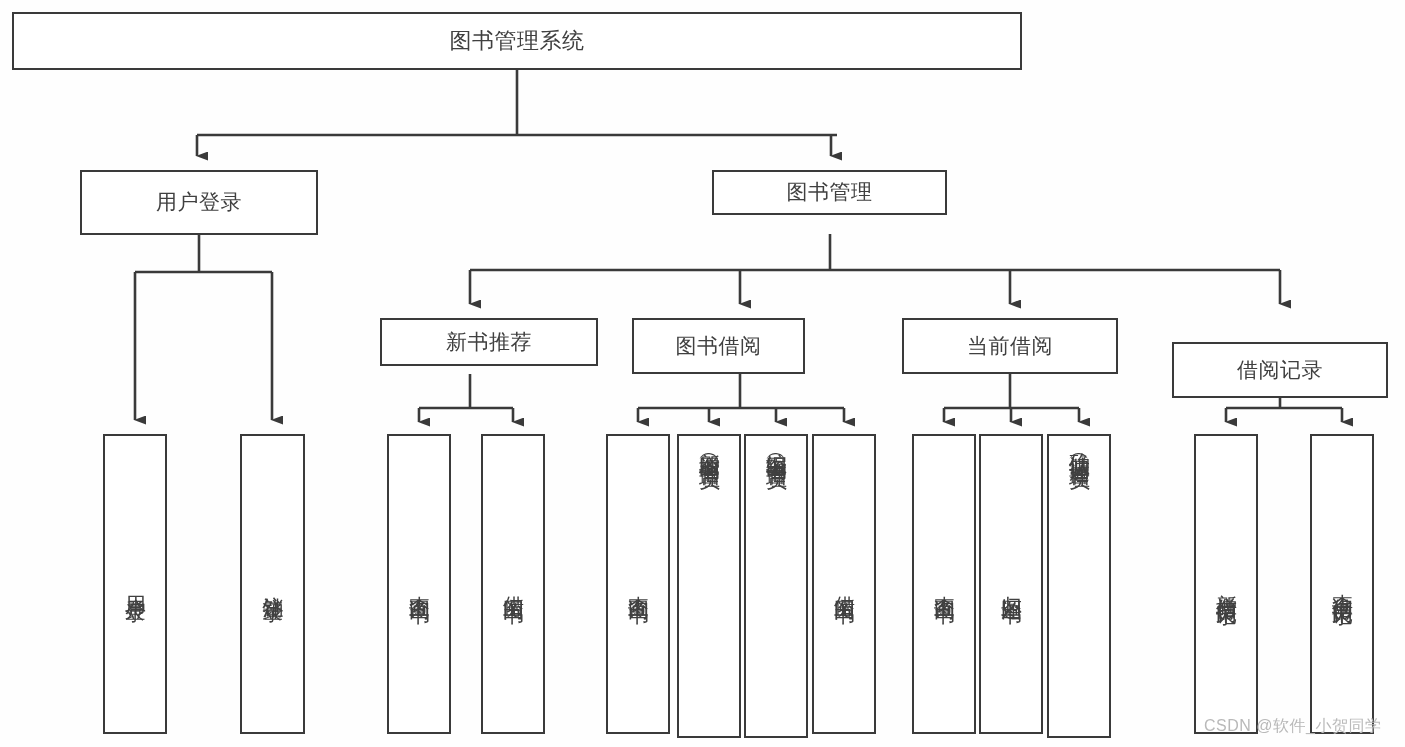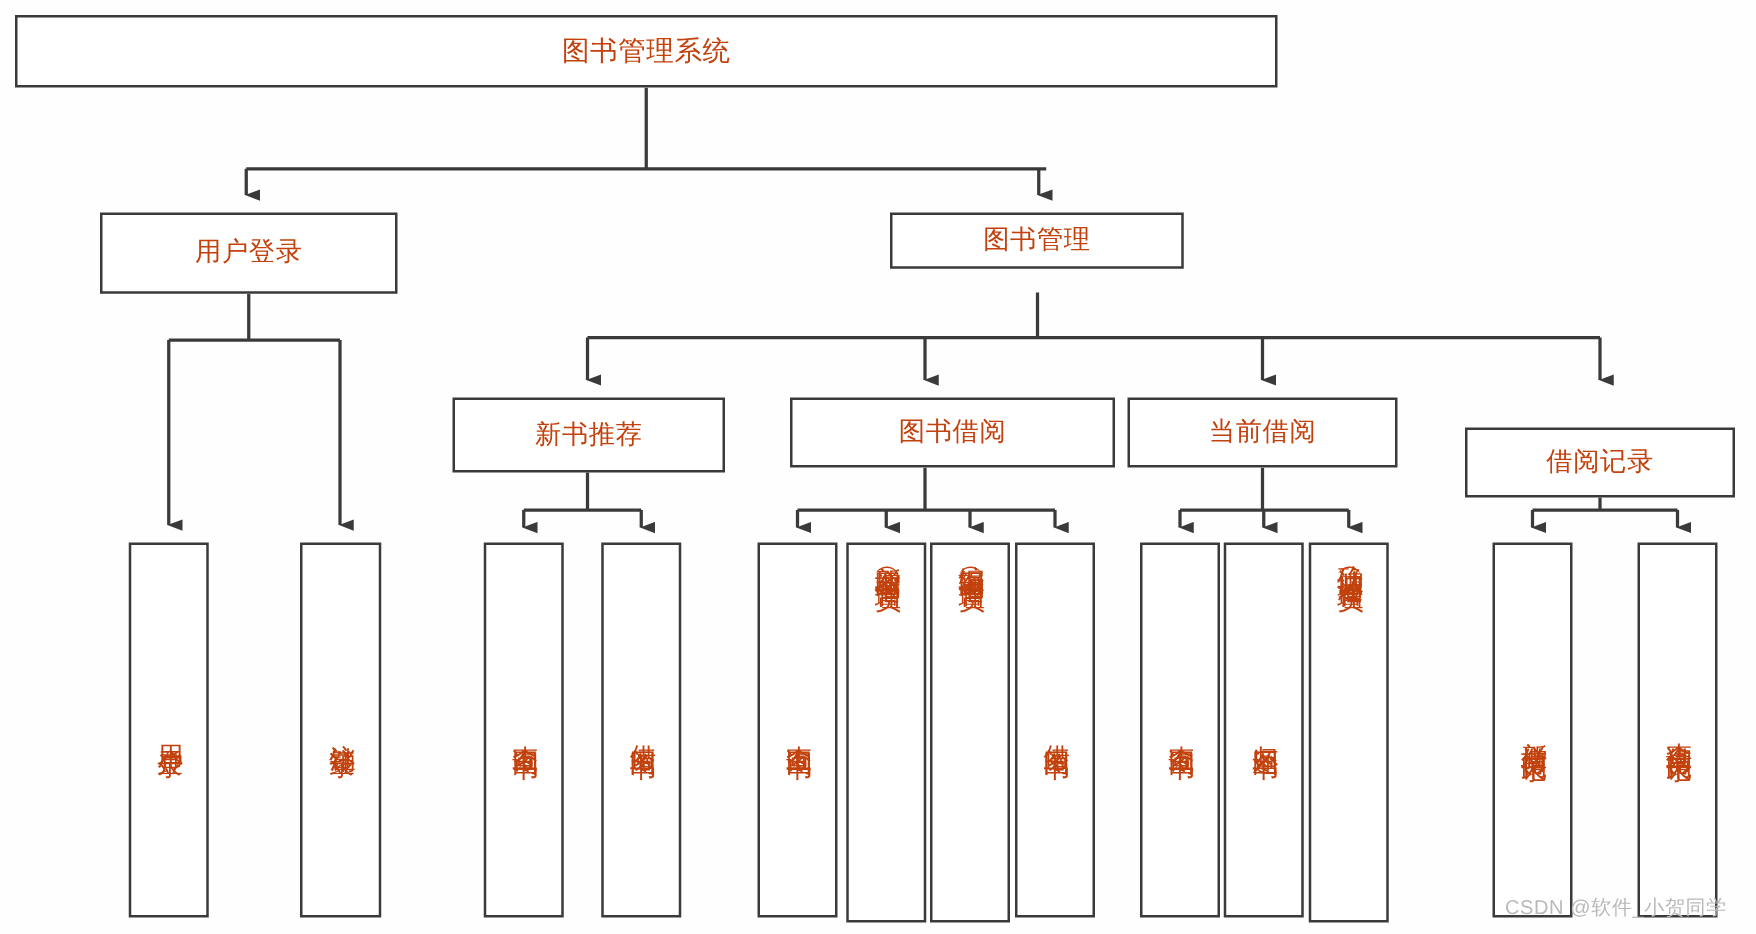--- a/index.html
+++ b/index.html
@@ -31,21 +31,21 @@
     position: absolute;
     box-sizing: border-box;
     background: #ffffff;
     border: 2.5px solid #3a3a3a;
     display: flex;
     align-items: center;
     justify-content: center;
     overflow: hidden;
   }
   .node-label {
-    color: #c2410c;
+    color: #404040;
     line-height: 1.18;
     text-align: center;
     white-space: nowrap;
   }
   .node.horizontal .node-label {
     font-size: 21px;
     letter-spacing: 0.5px;
   }
   .node.root {
     border-width: 2.5px;
@@ -140,24 +140,24 @@
     <span class="node-label">图书管理系统</span>
   </div>
 
   <div class="node horizontal" style="left:80px; top:170px; width:238px; height:65px;">
     <span class="node-label">用户登录</span>
   </div>
   <div class="node horizontal" style="left:712px; top:170px; width:235px; height:45px;">
     <span class="node-label">图书管理</span>
   </div>
 
-  <div class="node horizontal" style="left:362px; top:318px; width:218px; height:60px;">
+  <div class="node horizontal" style="left:380px; top:318px; width:218px; height:48px;">
     <span class="node-label">新书推荐</span>
   </div>
-  <div class="node horizontal" style="left:632px; top:318px; width:260px; height:56px;">
+  <div class="node horizontal" style="left:632px; top:318px; width:173px; height:56px;">
     <span class="node-label">图书借阅</span>
   </div>
   <div class="node horizontal" style="left:902px; top:318px; width:216px; height:56px;">
     <span class="node-label">当前借阅</span>
   </div>
   <div class="node horizontal" style="left:1172px; top:318px; width:216px; height:56px;margin-top:24px;">
     <span class="node-label">借阅记录</span>
   </div>
 
   <div class="node vertical v-center" style="left:103px; top:434px; width:64px; height:300px;">

